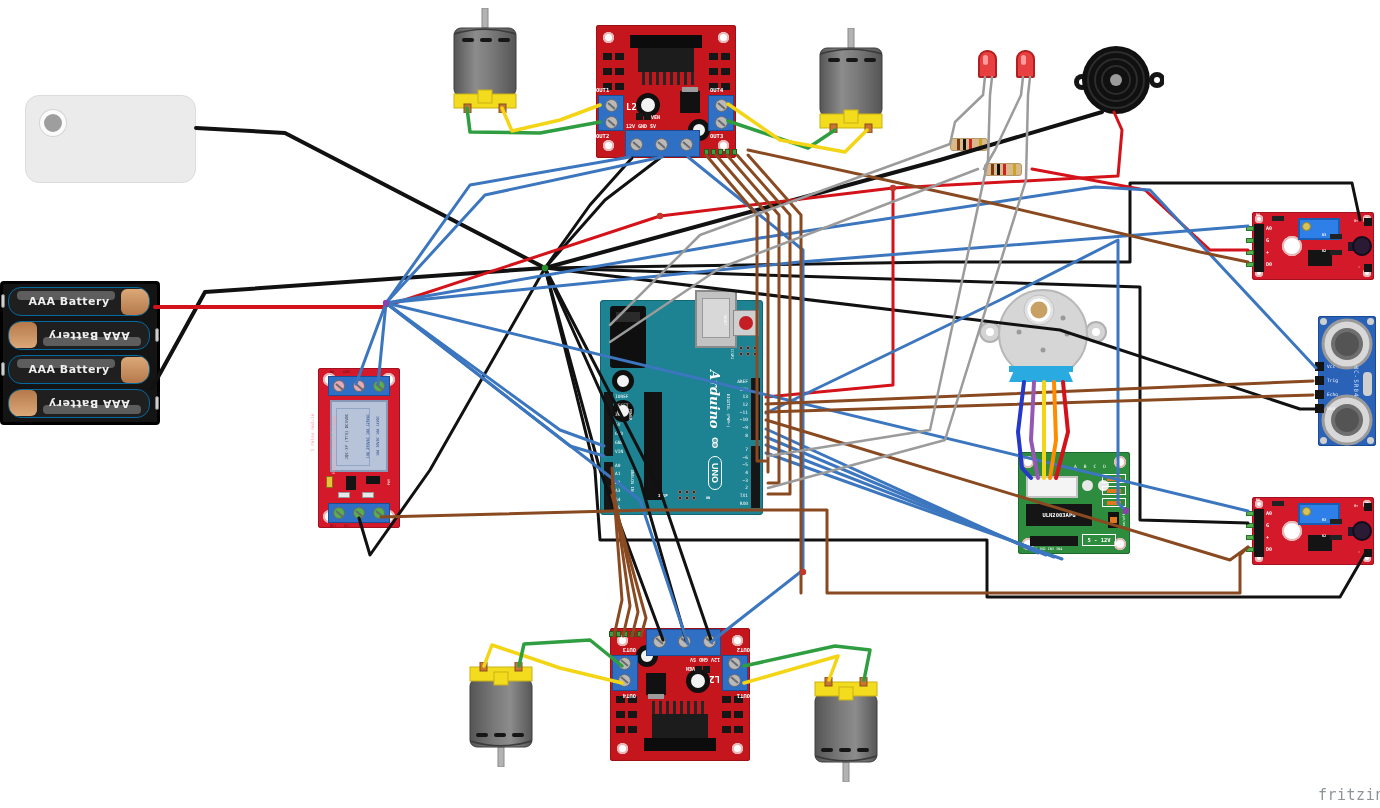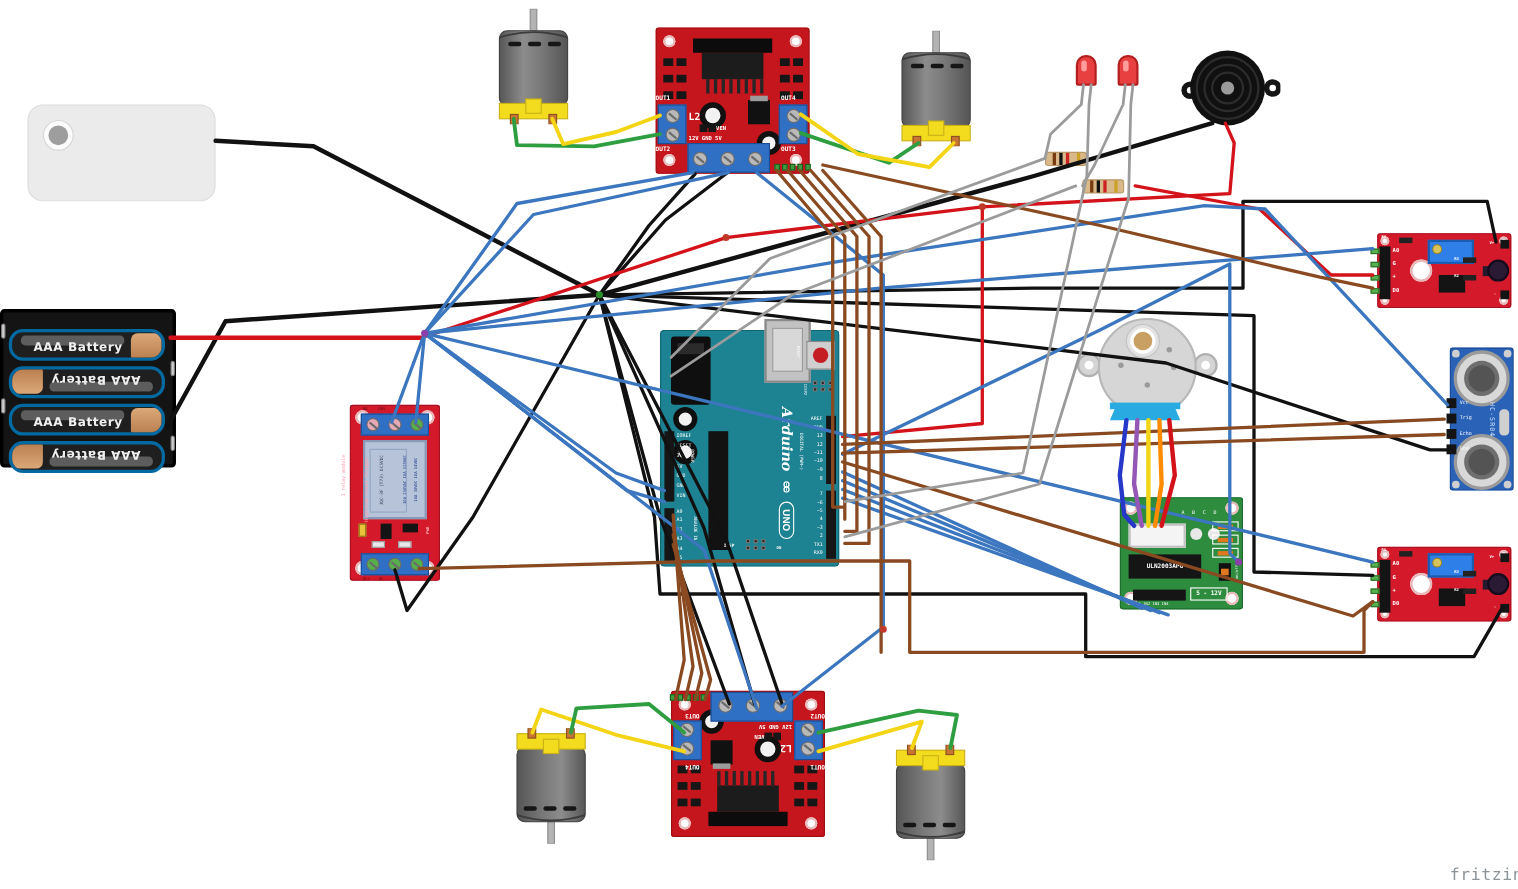--- a/index.html
+++ b/index.html
@@ -9,21 +9,21 @@
   .comp{position:absolute;}
   svg{display:block;}
   
   #wires{position:absolute;left:0;top:0;z-index:50;pointer-events:none;}
   
   .card{left:25px;top:95px;width:171px;height:88px;background:#ebebeb;border:1px solid #dcdcdc;border-radius:14px;z-index:10;}
   .card .dot{position:absolute;left:14px;top:14px;width:26px;height:26px;border-radius:50%;background:#9e9e9e;border:4px solid #fbfbfb;box-shadow:0 0 0 1px #d5d5d5;}
   
   .batt{left:0px;top:281px;width:160px;height:144px;background:#141414;border:3px solid #000;border-radius:4px;z-index:10;}
   .brow{position:absolute;left:2px;width:148px;height:33px;}
-  .bcell{position:absolute;left:3px;top:14px;width:142px;height:29px;background:#1f1f1f;border-radius:13px;border:3px solid #0369a1;overflow:hidden;}
+  .bcell{position:absolute;left:3px;top:2px;width:142px;height:29px;background:#1f1f1f;border-radius:13px;border:1px solid #0369a1;overflow:hidden;}
   .bband{position:absolute;left:8px;top:3px;right:34px;height:9px;background:#5d5d5d;border-radius:4px;}
   .btip{position:absolute;right:0px;top:1px;width:28px;height:26px;border-radius:6px;background:linear-gradient(#dba878,#b5794a);}
   .blabel{position:absolute;left:10px;top:7px;width:100px;text-align:center;color:#efefef;font-weight:bold;font-size:11px;letter-spacing:.5px;font-family:"DejaVu Sans",sans-serif;}
   .brow.flip .bcell{transform:rotate(180deg);}
   .bclip{position:absolute;width:4px;height:14px;background:#cfcfcf;border:1px solid #7f7f7f;border-radius:2px;}
   
   .motor{width:66px;height:105px;z-index:10;}
   .motor.flip{transform:rotate(180deg);}
   
   .l298{width:140px;height:133px;background:#c4161c;border-radius:3px;z-index:10;box-shadow:0 0 0 1px #9e0f14 inset;}

